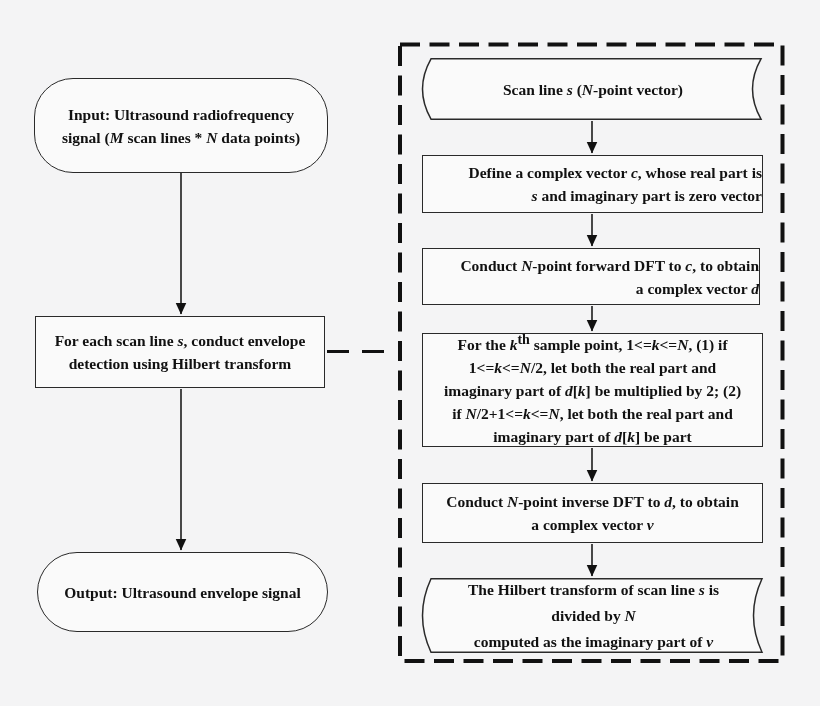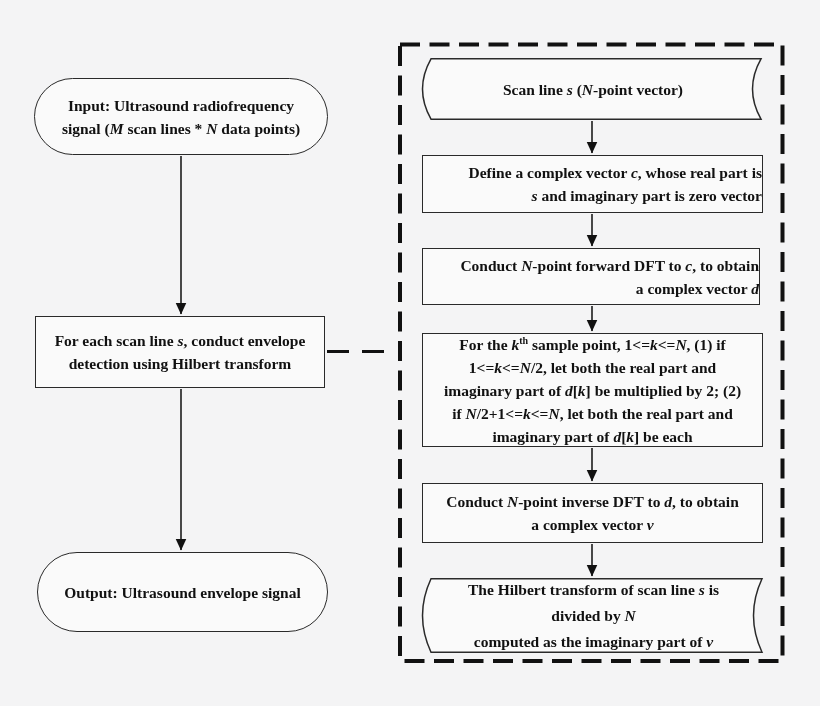--- a/index.html
+++ b/index.html
@@ -19,21 +19,21 @@
     display:flex;flex-direction:column;justify-content:center;
     text-align:center;
     font-size:15.5px;line-height:23px;
     z-index:2;
   }
   .rect{border:1.5px solid #2a2a2a;background:#fafafa;}
   .stadium{border:1.5px solid #2a2a2a;background:#fafafa;border-radius:39px;}
   .shape-text{background:transparent;}
   .tline{white-space:nowrap;}
   .tline i{font-style:italic;}
-  .tline sup{font-size:10px;line-height:0;vertical-align:super;}
+  .tline sup{font-size:14px;line-height:0;vertical-align:super;}
 </style>
 </head>
 <body>
 
 <div class="canvas">
 
   <svg class="svg-layer" viewBox="0 0 820 706">
     <defs>
       <marker id="ah" markerUnits="userSpaceOnUse" markerWidth="13" markerHeight="12" refX="11.5" refY="5.5" orient="auto">
         <path d="M0,0 L0,11 L12,5.5 Z" fill="#111"></path>
@@ -51,21 +51,21 @@
     <line x1="592" y1="214" x2="592" y2="246" stroke="#1c1c1c" stroke-width="1.6" marker-end="url(#ah)"></line>
     <line x1="592" y1="306" x2="592" y2="331" stroke="#1c1c1c" stroke-width="1.6" marker-end="url(#ah)"></line>
     <line x1="592" y1="448" x2="592" y2="481" stroke="#1c1c1c" stroke-width="1.6" marker-end="url(#ah)"></line>
     <line x1="592" y1="544" x2="592" y2="576" stroke="#1c1c1c" stroke-width="1.6" marker-end="url(#ah)"></line>
 
     <path d="M 431 58.8 L 761 58.8 Q 744 89 761 119.2 L 431 119.2 Q 414 89 431 58.8 Z" fill="#fafafa" stroke="#2a2a2a" stroke-width="1.5"></path>
 
     <path d="M 431 578.8 L 762 578.8 Q 745 615.5 762 652.2 L 431 652.2 Q 414 615.5 431 578.8 Z" fill="#fafafa" stroke="#2a2a2a" stroke-width="1.5"></path>
   </svg>
 
-  <div class="node stadium" style="left:34px;top:78px;width:294px;height:77px;">
+  <div class="node stadium" style="left:34px;top:78px;width:294px;height:95px;">
       <div class="tline"><span>Input: Ultrasound radiofrequency</span></div>
       <div class="tline"><span>signal (</span><i>M</i><span> scan lines * </span><i>N</i><span> data points)</span></div>
     </div>
 
   <div class="node rect" style="left:35px;top:316px;width:290px;height:72px;justify-content:center;">
       <div class="tline"><span>For each scan line </span><i>s</i><span>, conduct envelope</span></div>
       <div class="tline"><span>detection using Hilbert transform</span></div>
     </div>
 
   <div class="node stadium" style="left:37px;top:552px;width:291px;height:80px;border-radius:40px;">
@@ -84,21 +84,21 @@
   <div class="node rect" style="left:422px;top:248px;width:338px;height:57px;align-items:flex-end;">
       <div class="tline"><span>Conduct </span><i>N</i><span>-point forward DFT to </span><i>c</i><span>, to obtain</span></div>
       <div class="tline"><span>a complex vector </span><i>d</i></div>
     </div>
 
   <div class="node rect" style="left:422px;top:333px;width:341px;height:114px;">
       <div class="tline"><span>For the </span><i>k</i><sup>th</sup><span> sample point, 1&lt;=</span><i>k</i><span>&lt;=</span><i>N</i><span>, (1) if</span></div>
       <div class="tline"><span>1&lt;=</span><i>k</i><span>&lt;=</span><i>N</i><span>/2, let both the real part and</span></div>
       <div class="tline"><span>imaginary part of </span><i>d</i><span>[</span><i>k</i><span>] be multiplied by 2; (2)</span></div>
       <div class="tline"><span>if </span><i>N</i><span>/2+1&lt;=</span><i>k</i><span>&lt;=</span><i>N</i><span>, let both the real part and</span></div>
-      <div class="tline"><span>imaginary part of </span><i>d</i><span>[</span><i>k</i><span>] be each</span></div>
+      <div class="tline"><span>imaginary part of </span><i>d</i><span>[</span><i>k</i><span>] be part</span></div>
     </div>
 
   <div class="node rect" style="left:422px;top:483px;width:341px;height:60px;">
       <div class="tline"><span>Conduct </span><i>N</i><span>-point inverse DFT to </span><i>d</i><span>, to obtain</span></div>
       <div class="tline"><span>a complex vector </span><i>v</i></div>
     </div>
 
   <div class="node shape-text" style="left:424px;top:578px;width:339px;height:75px;justify-content:space-between;">
       <div class="tline"><span>The Hilbert transform of scan line </span><i>s</i><span> is</span></div>
       <div class="tline"><span>divided by </span><i>N</i></div>

